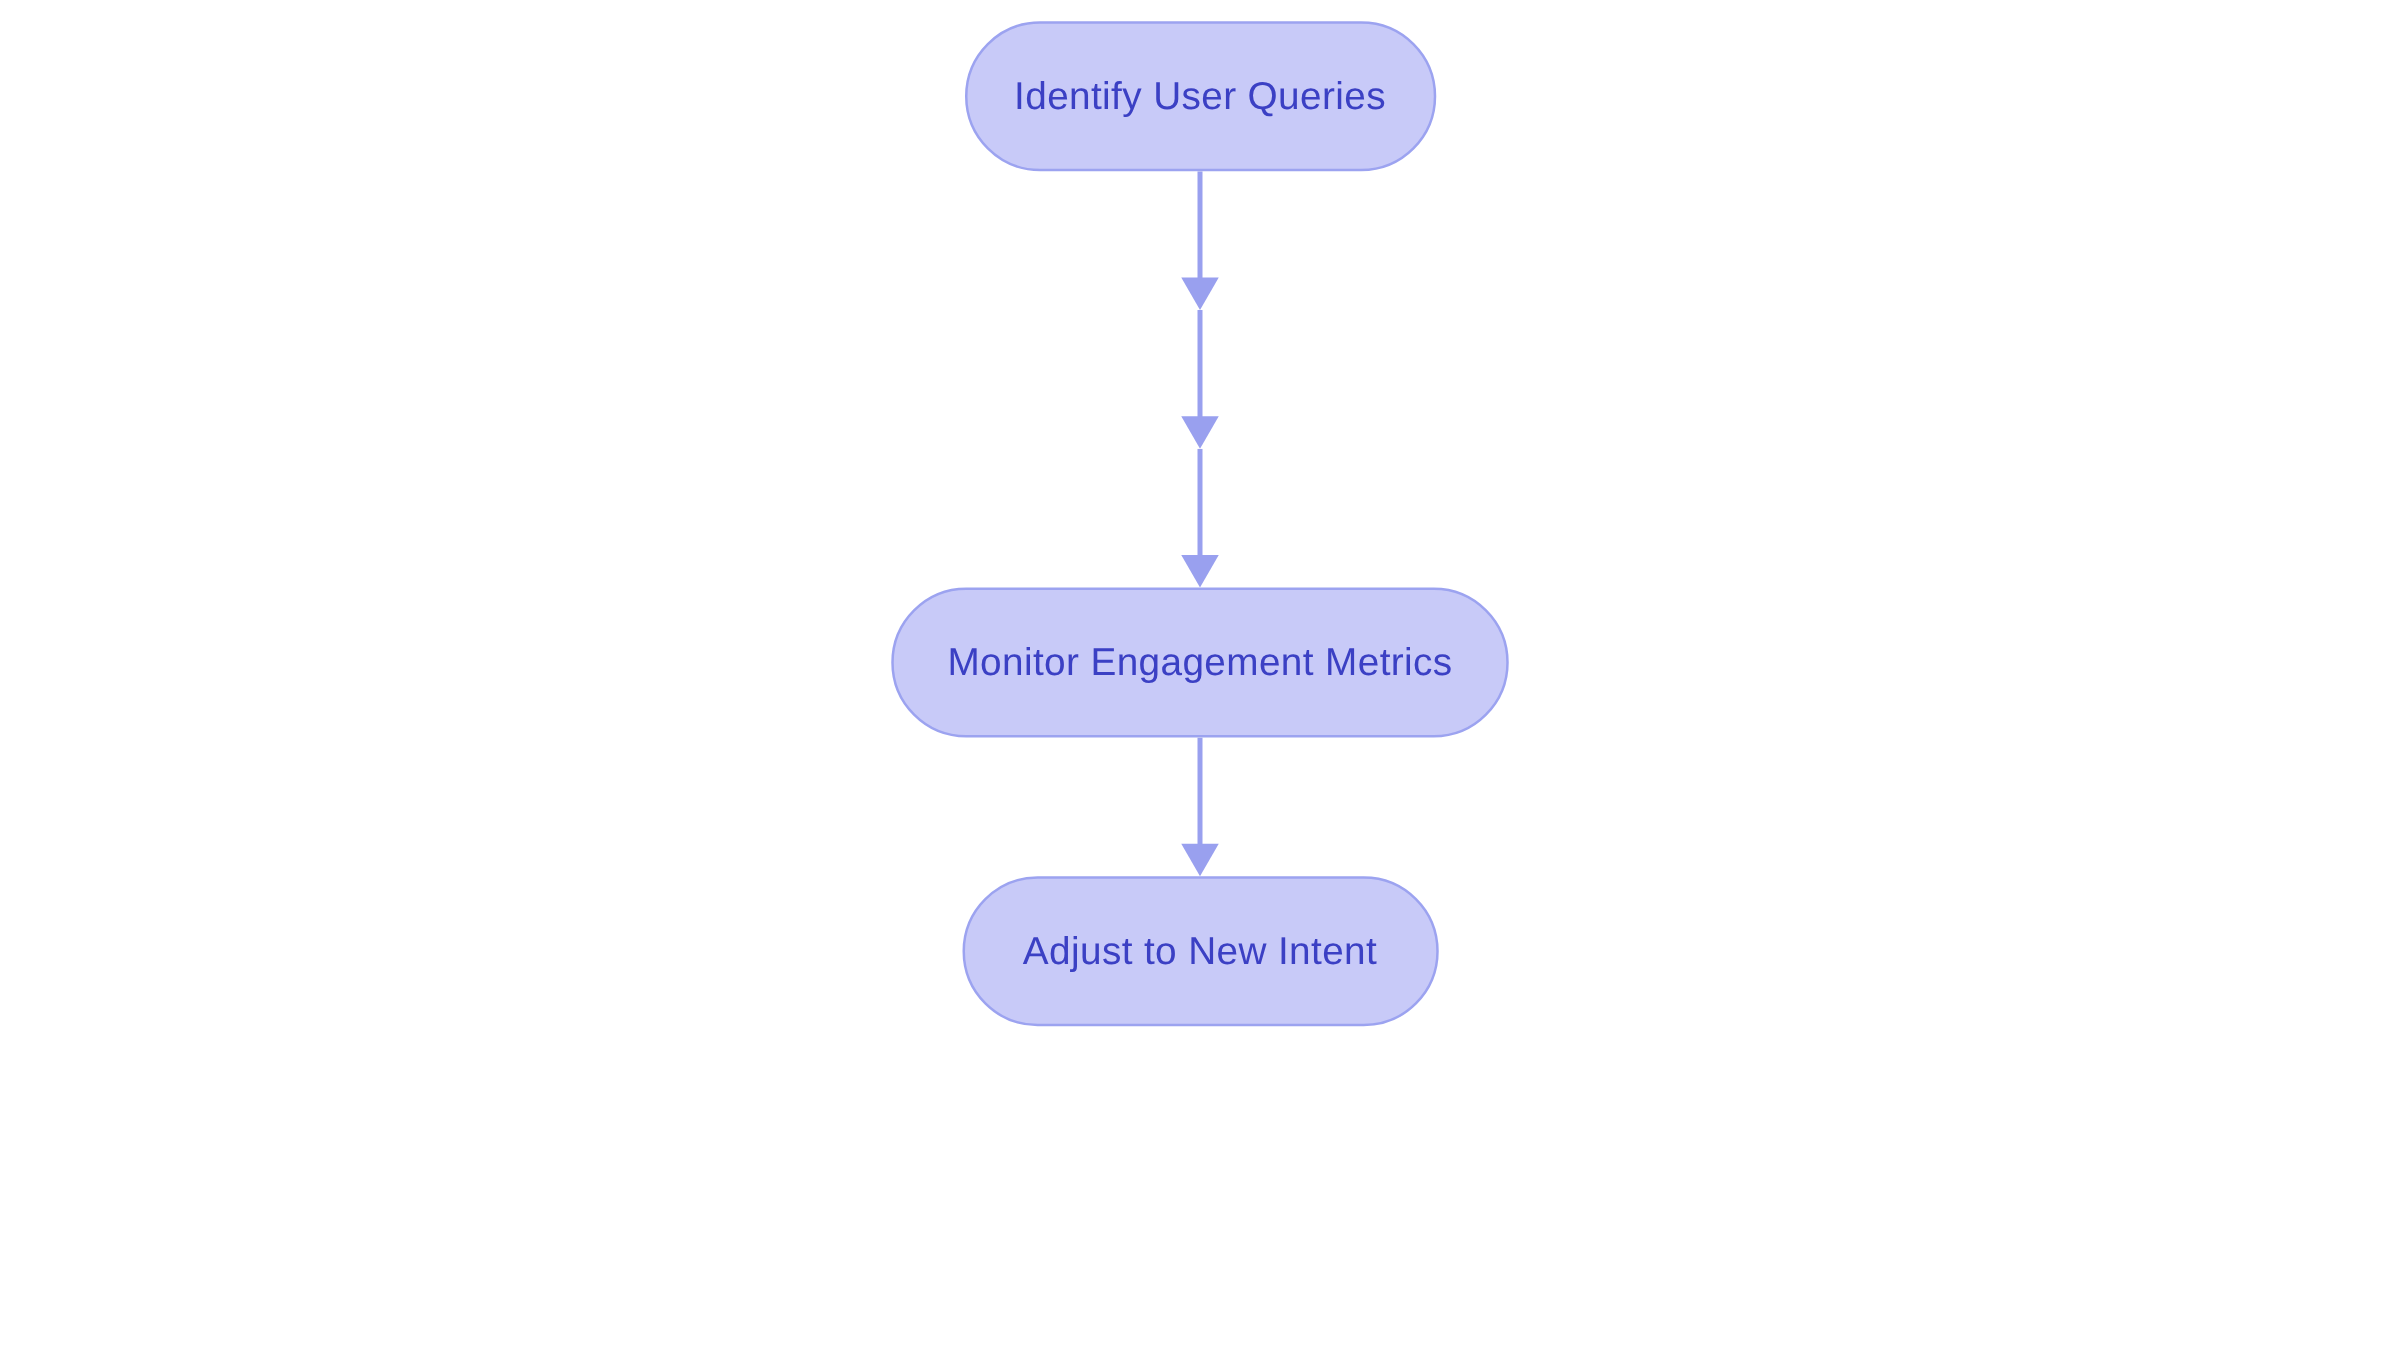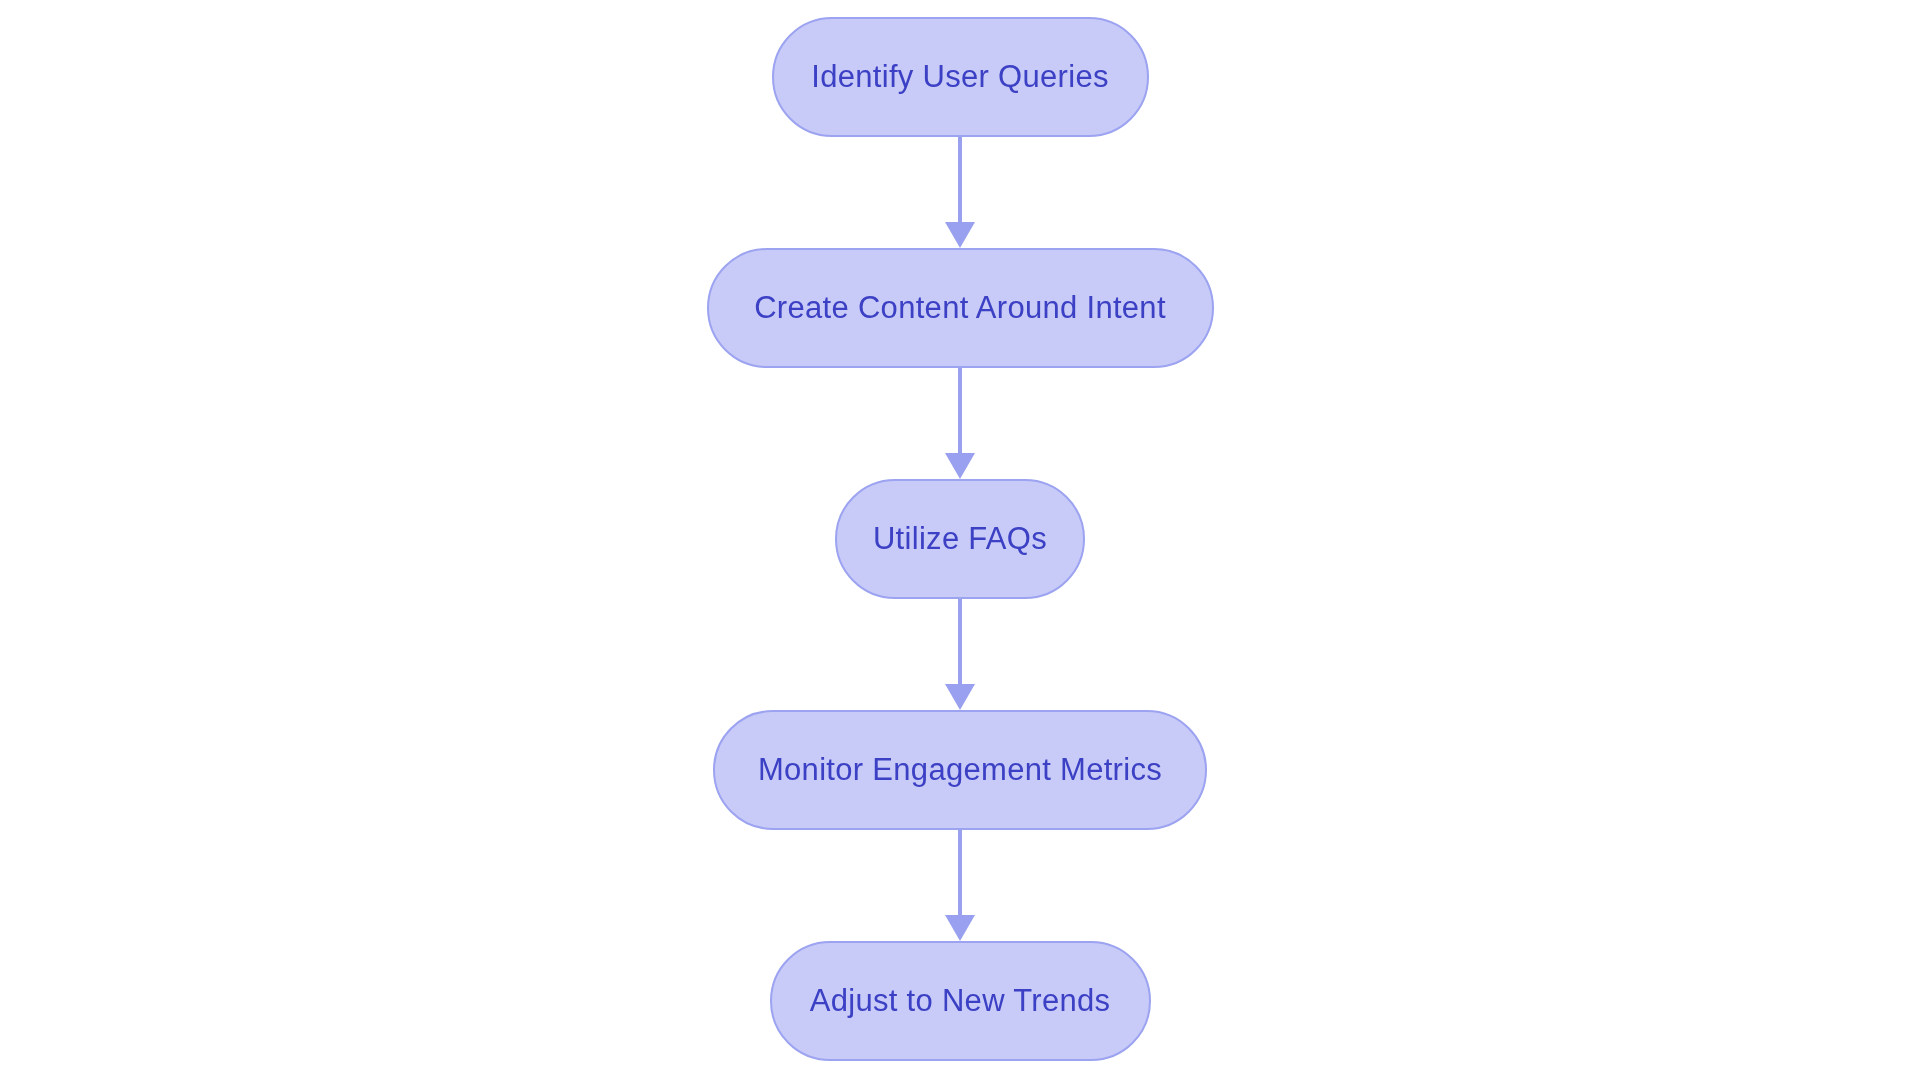--- a/index.html
+++ b/index.html
@@ -68,37 +68,31 @@
 
 <div class="canvas">
 
 <div class="node node-0">
       <span class="node-label">Identify User Queries</span>
     </div>
     <svg class="connector" width="34" height="111" viewBox="0 0 34 111" xmlns="http://www.w3.org/2000/svg">
       <line x1="17" y1="0" x2="17" y2="88"></line>
       <polygon points="2,85 32,85 17,111"></polygon>
     </svg>
-    <div class="node node-1">
-      <span class="node-label">Create Content Around Intent</span>
-    </div>
     <svg class="connector" width="34" height="111" viewBox="0 0 34 111" xmlns="http://www.w3.org/2000/svg">
       <line x1="17" y1="0" x2="17" y2="88"></line>
       <polygon points="2,85 32,85 17,111"></polygon>
     </svg>
-    <div class="node node-2">
-      <span class="node-label">Utilize FAQs</span>
-    </div>
     <svg class="connector" width="34" height="111" viewBox="0 0 34 111" xmlns="http://www.w3.org/2000/svg">
       <line x1="17" y1="0" x2="17" y2="88"></line>
       <polygon points="2,85 32,85 17,111"></polygon>
     </svg>
     <div class="node node-3">
       <span class="node-label">Monitor Engagement Metrics</span>
     </div>
     <svg class="connector" width="34" height="111" viewBox="0 0 34 111" xmlns="http://www.w3.org/2000/svg">
       <line x1="17" y1="0" x2="17" y2="88"></line>
       <polygon points="2,85 32,85 17,111"></polygon>
     </svg>
     <div class="node node-4">
-      <span class="node-label">Adjust to New Trends</span>
+      <span class="node-label">Adjust to New Intent</span>
     </div>
   </div>
 
 </body></html>

